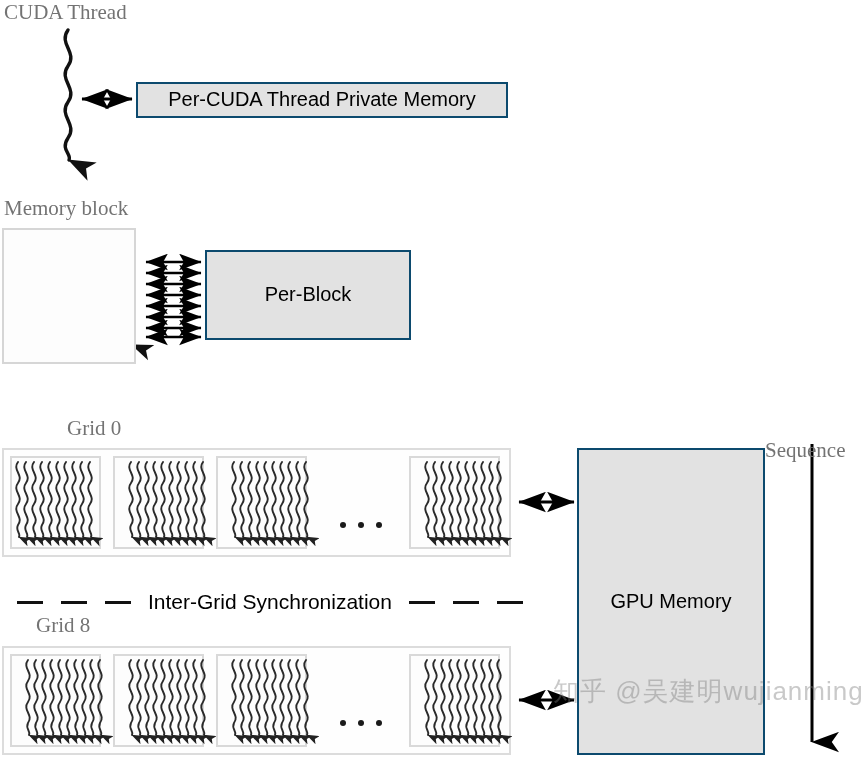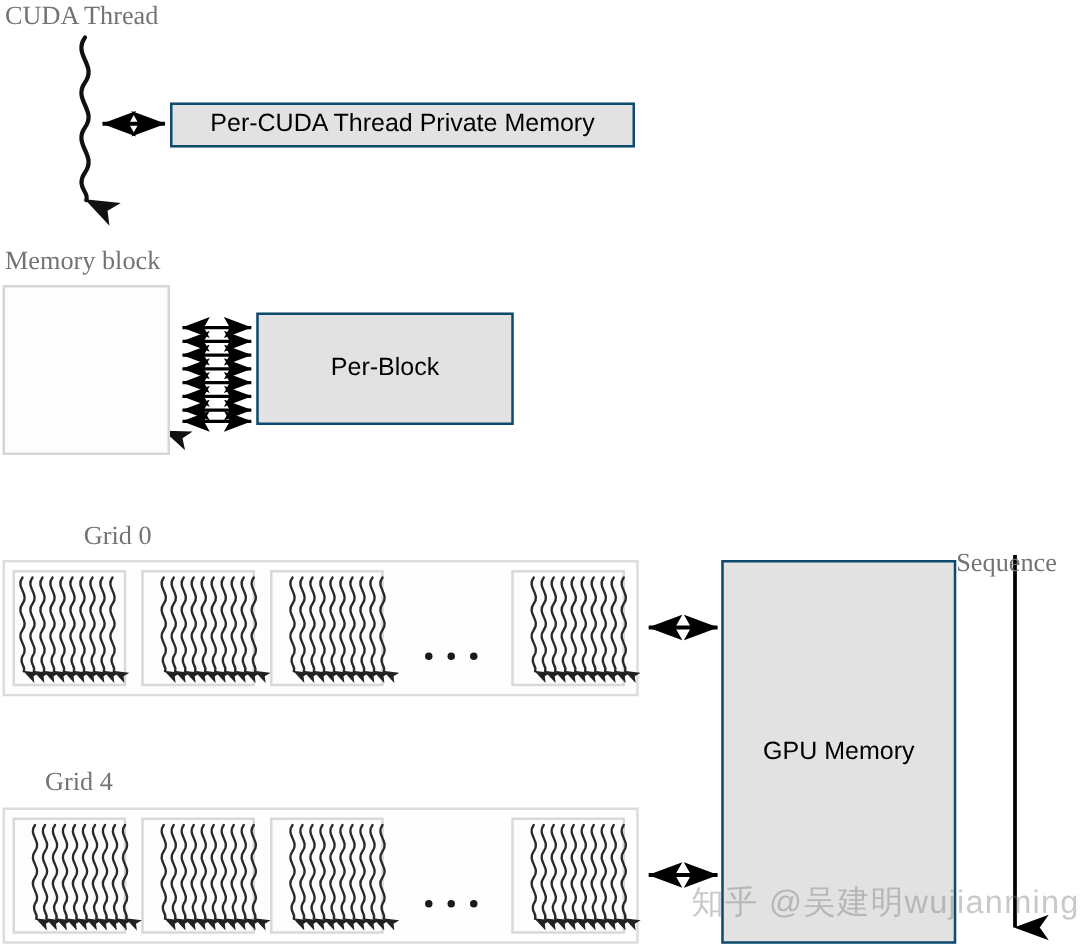--- a/index.html
+++ b/index.html
@@ -169,21 +169,21 @@
       <line x1="812" y1="444" x2="812" y2="742" stroke="#000" stroke-width="3" marker-end="url(#arrowDown)"></line>
     </g>
   </svg>
 
   <div class="label" style="left:4px; top:2px; font-size:21px;">CUDA Thread</div>
 
   <div class="label" style="left:4px; top:198px; font-size:21px;">Memory block</div>
 
   <div class="label" style="left:36px; top:418px; font-size:21px;margin-left:31px;">Grid 0</div>
 
-  <div class="label" style="left:36px; top:615px; font-size:21px;">Grid 4</div>
+  <div class="label" style="left:36px; top:615px; font-size:21px;">Grid 8</div>
 
   <div class="label" style="left:765px; top:440px; font-size:21px;">Sequence</div>
 
   <div class="membox" style="left:136px; top:82px; width:372px; height:36px; font-size:20px;">
     <span>Per-CUDA Thread Private Memory</span>
   </div>
 
   <div class="membox" style="left:205px; top:250px; width:206px; height:90px; font-size:20px;">
     <span>
       <span>Per-Block</span><br>
@@ -200,20 +200,29 @@
   <div class="blockcell" style="left:10px; top:456px; width:91px; height:93px;"></div>
   <div class="blockcell" style="left:113px; top:456px; width:91px; height:93px;"></div>
   <div class="blockcell" style="left:216px; top:456px; width:91px; height:93px;"></div>
   <div class="blockcell" style="left:409px; top:456px; width:91px; height:93px;"></div>
   <div class="dots" style="left:340px; top:522px;">
     <i></i>
       <i></i>
       <i></i>
   </div>
 
+  <div class="dashrow" style="left:8px; top:590px; font-size:21px;">
+    <span class="dash"></span>
+    <span class="dash"></span>
+    <span class="dash"></span>
+    <span style="margin:0 8px;">Inter-Grid Synchronization</span>
+    <span class="dash"></span>
+    <span class="dash"></span>
+    <span class="dash"></span>
+  </div>
 
   <div class="gridbox" style="left:2px; top:646px; width:509px; height:109px;"></div>
   <div class="blockcell" style="left:10px; top:654px; width:91px; height:93px;"></div>
   <div class="blockcell" style="left:113px; top:654px; width:91px; height:93px;"></div>
   <div class="blockcell" style="left:216px; top:654px; width:91px; height:93px;"></div>
   <div class="blockcell" style="left:409px; top:654px; width:91px; height:93px;"></div>
   <div class="dots" style="left:340px; top:720px;">
     <i></i>
       <i></i>
       <i></i>
@@ -253,15 +262,15 @@
       <use href="#wavegroup" transform="translate(10122,10455)"></use>
       <use href="#wavegroup" transform="translate(10225,10455)"></use>
       <use href="#wavegroup" transform="translate(10418,10455)"></use>
       <use href="#wavegroup" transform="translate(10019,10653)"></use>
       <use href="#wavegroup" transform="translate(10122,10653)"></use>
       <use href="#wavegroup" transform="translate(10225,10653)"></use>
       <use href="#wavegroup" transform="translate(10418,10653)"></use>
     </g>
   </svg>
 
-  <div class="watermark" style="left:553px; top:704px; font-size:26px;">知乎 @吴建明wujianming</div>
+  <div class="watermark" style="left:553px; top:674px; font-size:26px;">知乎 @吴建明wujianming</div>
 
 </div>
 
 </body></html>

